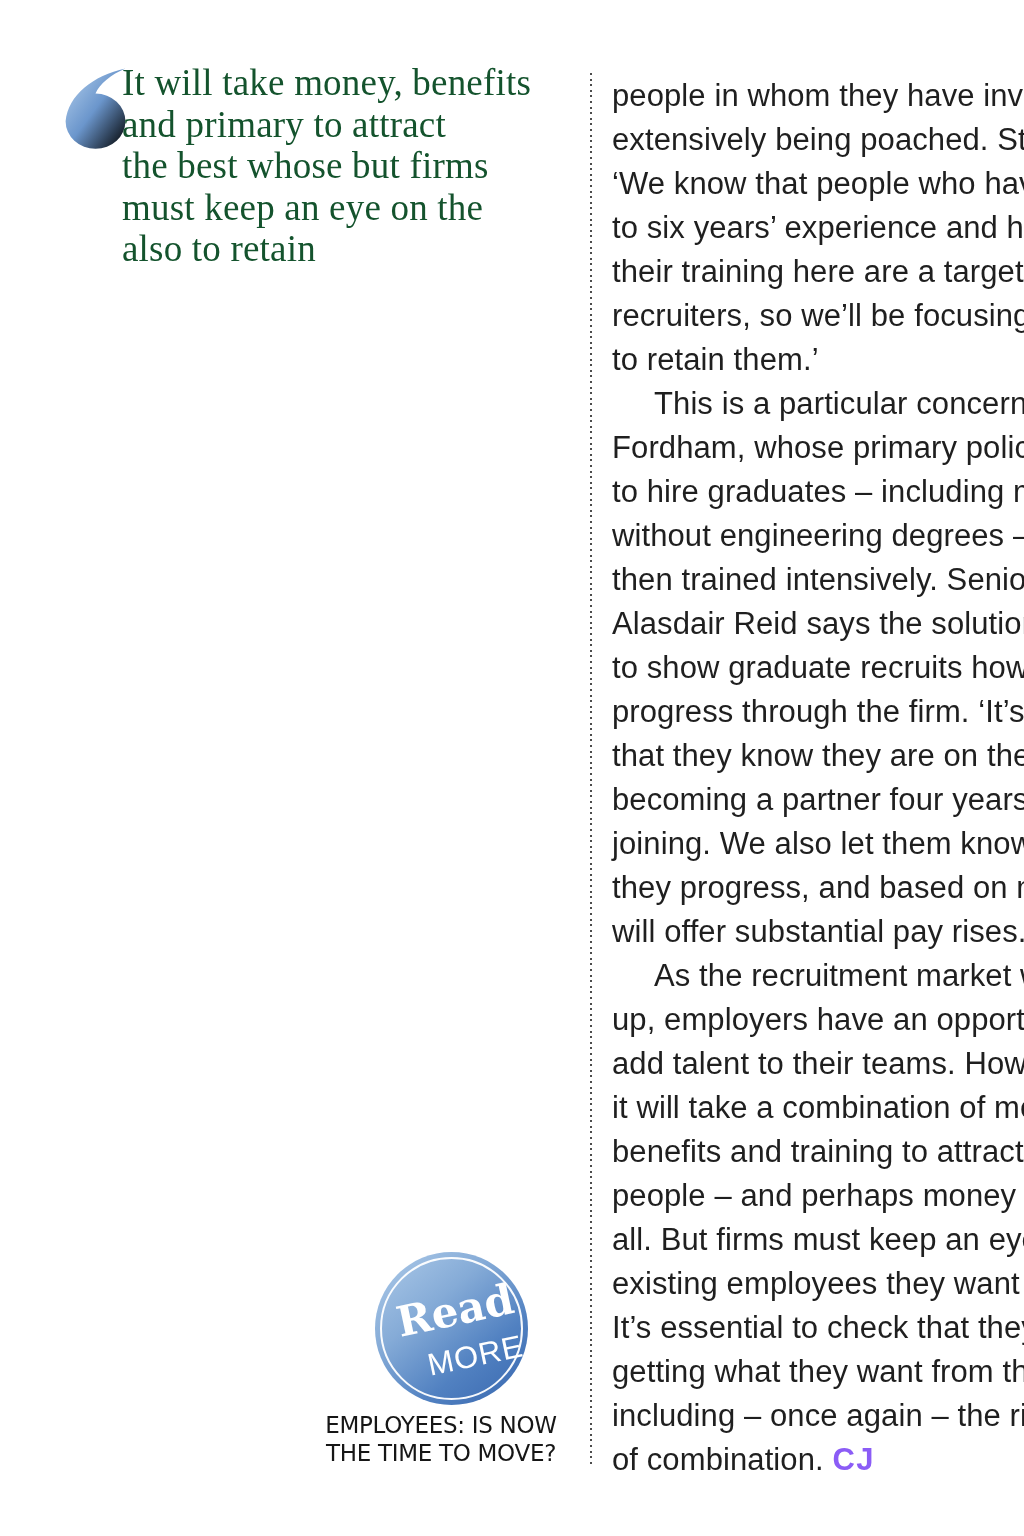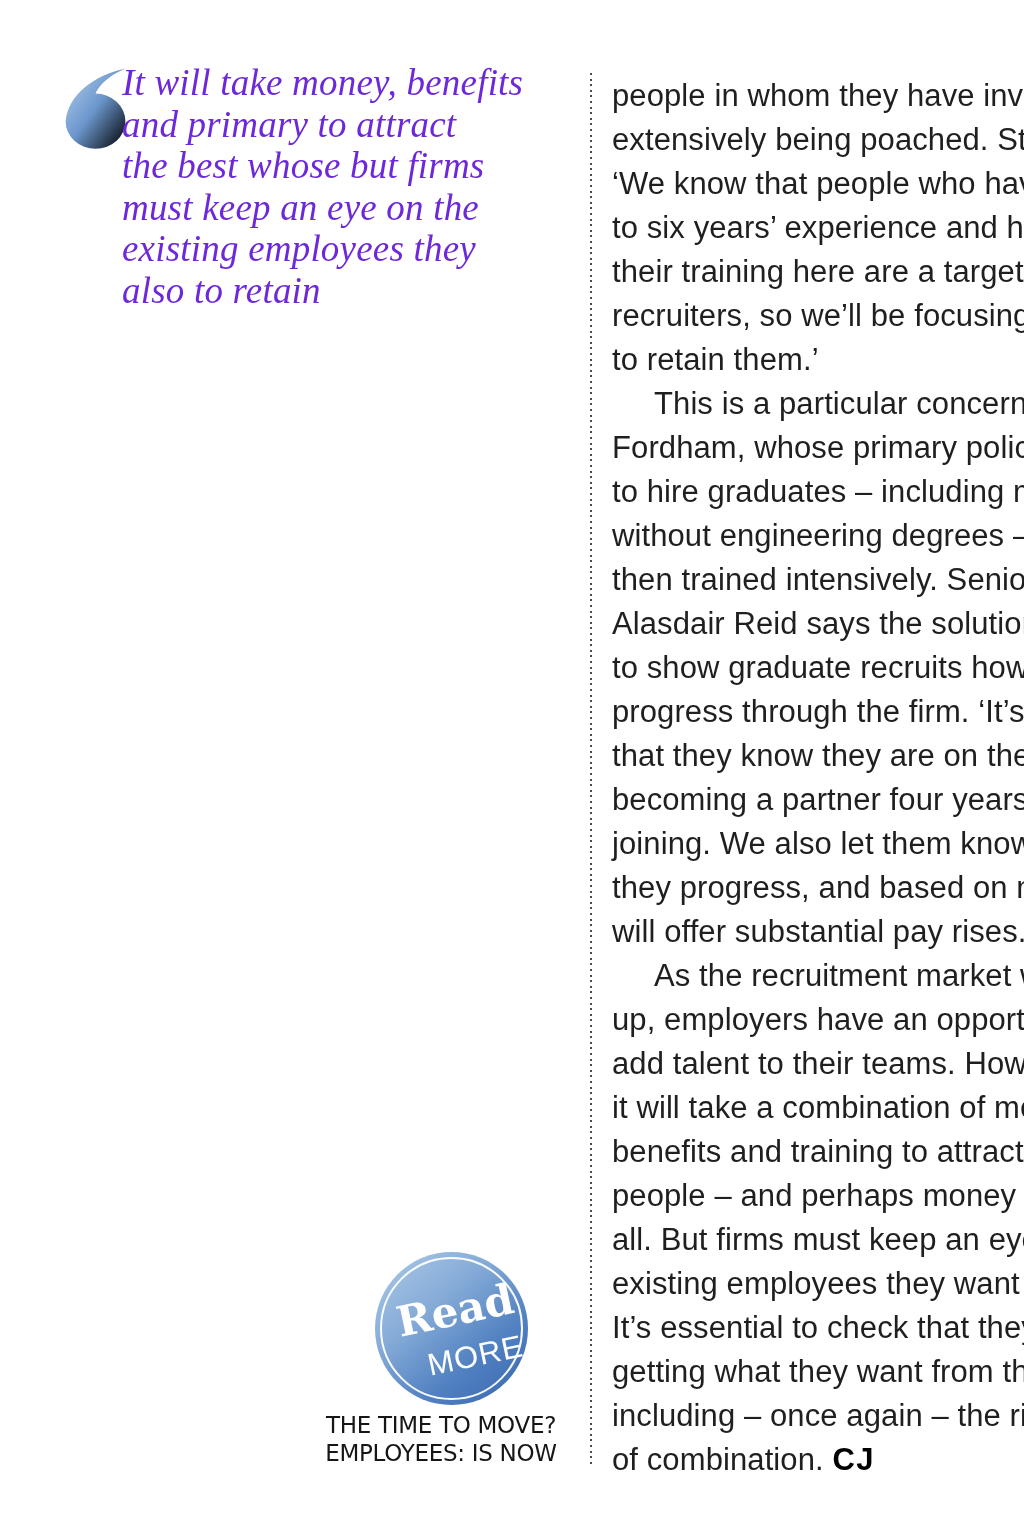--- a/index.html
+++ b/index.html
@@ -27,23 +27,22 @@
   .pull-quote {
     position: absolute;
     left: 122px;
     top: 62px;
     width: 466px;
     height: 260px;
     overflow: hidden;
     font-family: "Liberation Serif", serif;
     font-size: 37px;
     line-height: 41.5px;
-    color: #6d28d9;
+    color: #14532d;
     letter-spacing: 0.2px;
-    font-style: italic;
   }
   .pq-line { white-space: nowrap; }
 
   
   .divider {
     position: absolute;
     left: 590px;
     top: 73px;
     width: 2px;
     height: 1393px;
@@ -139,21 +138,20 @@
       </linearGradient>
     </defs>
     <path d="M96 4 C 46 16 8 48 4 92 A 46 46 0 1 0 50 46 C 56 30 74 14 96 4 Z" fill="url(#qgrad)"></path>
   </svg>
 
   <div class="pull-quote">
       <div class="pq-line">It will take money, benefits</div>
       <div class="pq-line">and primary to attract</div>
       <div class="pq-line">the best whose but firms</div>
       <div class="pq-line">must keep an eye on the</div>
-      <div class="pq-line">existing employees they</div>
       <div class="pq-line">also to retain</div>
     </div>
 
   <div class="divider"></div>
 
   <div class="article">
     <div>
         <div class="a-line">people in whom they have investe</div>
         <div class="a-line">extensively being poached. Stoke</div>
         <div class="a-line">‘We know that people who have f</div>
@@ -180,27 +178,27 @@
         <div class="a-line">it will take a combination of mon</div>
         <div class="a-line">benefits and training to attract th</div>
         <div class="a-line">people – and perhaps money abo</div>
         <div class="a-line">all. But firms must keep an eye on</div>
         <div class="a-line">existing employees they want to r</div>
         <div class="a-line">It’s essential to check that they ar</div>
         <div class="a-line">getting what they want from their</div>
         <div class="a-line">including – once again – the right</div>
       </div>
     <div class="a-line">
-      <span>of combination. </span><span class="sign-off" style="color: #000000;">CJ</span>
+      <span>of combination. </span><span class="sign-off" style="color: #8b5cf6;">CJ</span>
     </div>
   </div>
 
   <div class="badge">
     <span class="badge-read">Read</span>
     <span class="badge-more">MORE</span>
   </div>
 
   <div class="caption">
+    <div>EMPLOYEES: IS NOW</div>
     <div>THE TIME TO MOVE?</div>
-    <div>EMPLOYEES: IS NOW</div>
   </div>
 
 </div>
 
 </body></html>

